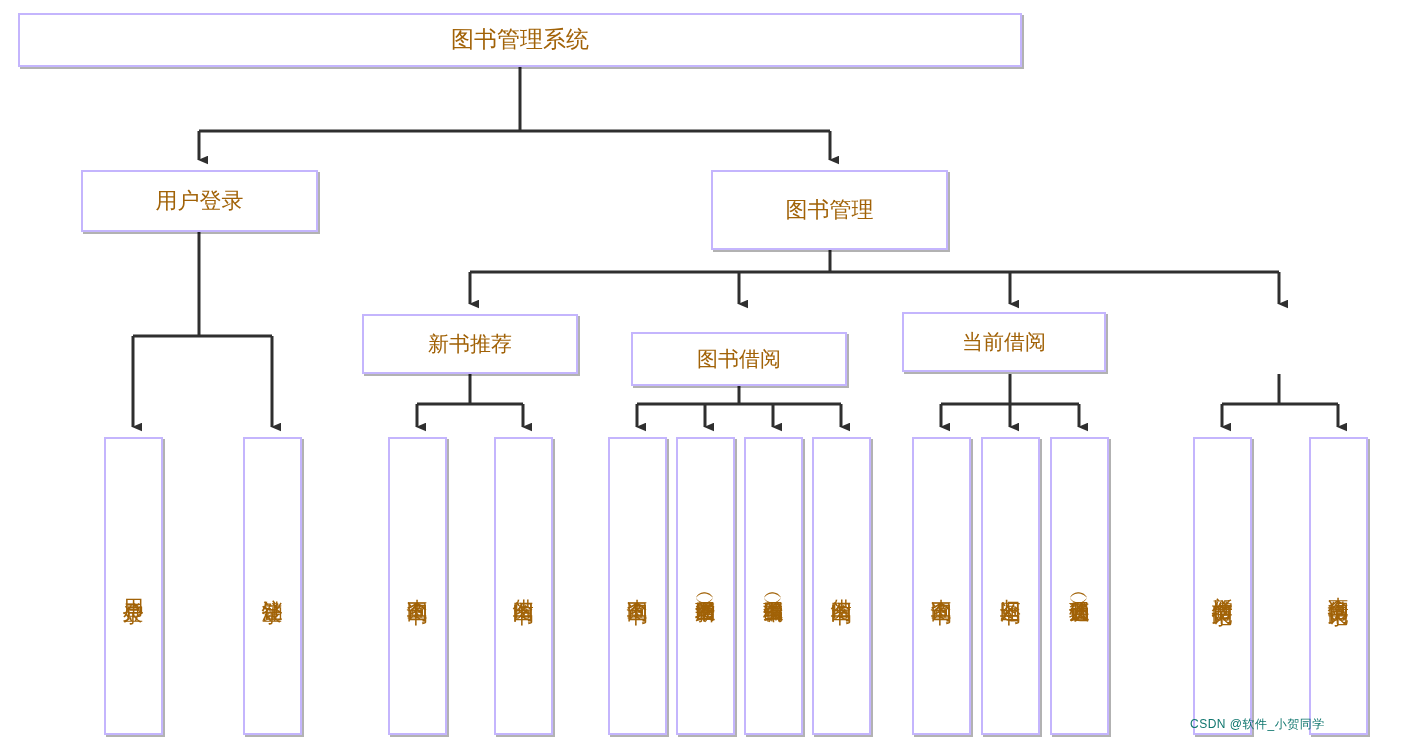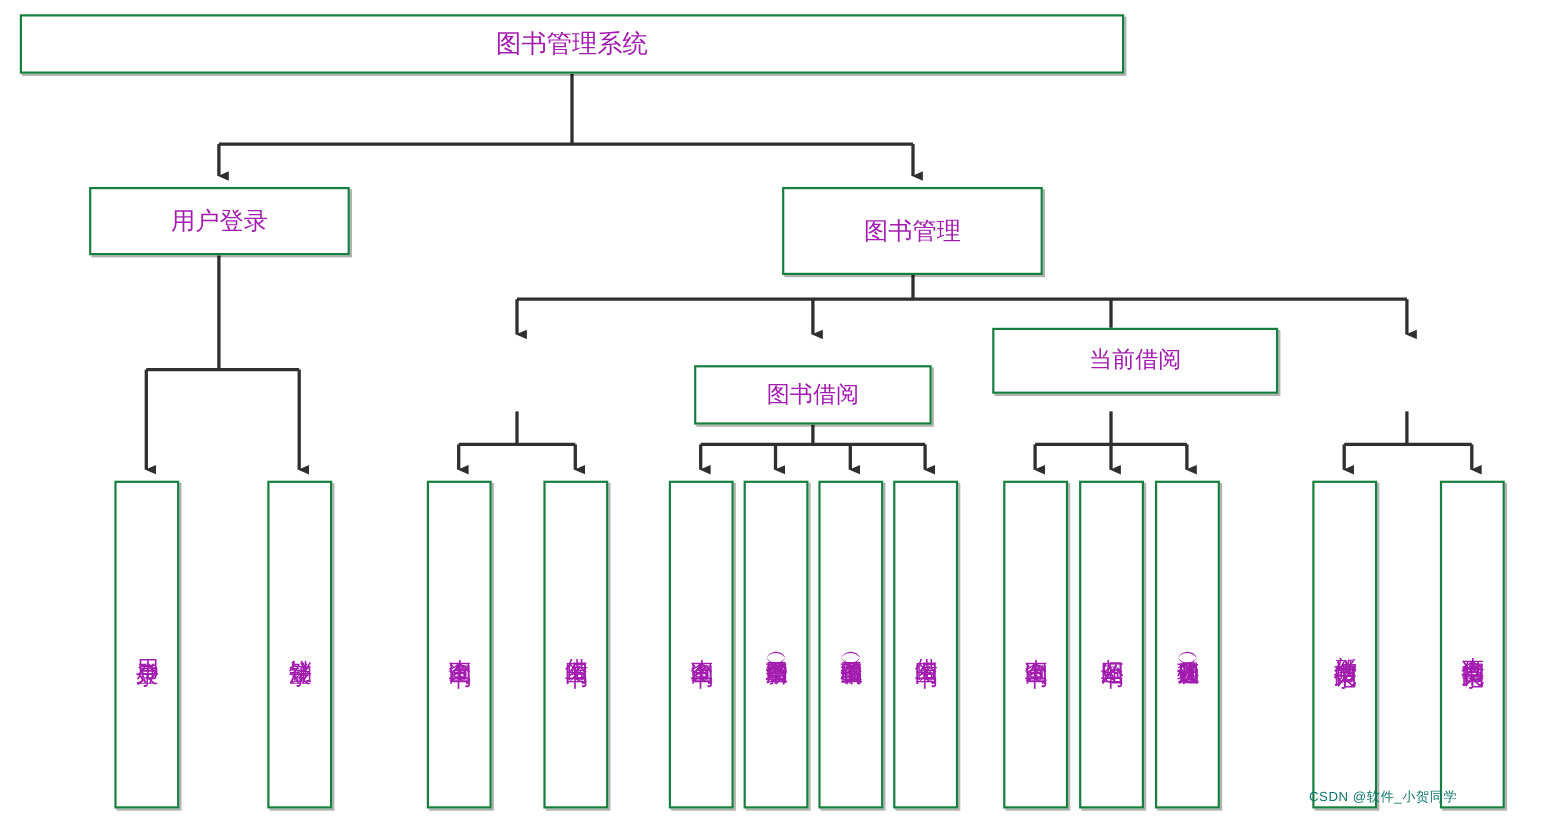--- a/index.html
+++ b/index.html
@@ -22,26 +22,26 @@
     left: 0;
     top: 0;
     width: 1405px;
     height: 747px;
     pointer-events: none;
   }
   .node {
     position: absolute;
     box-sizing: border-box;
     background: #ffffff;
-    border: 2px solid #15803d;
+    border: 2px solid #c4b5fd;
     box-shadow: 2px 2px 0 rgba(0,0,0,0.30);
     display: flex;
     align-items: center;
     justify-content: center;
-    color: #a21caf;
+    color: #a16207;
   }
   .node-label {
     display: block;
     text-align: center;
     line-height: 1.12;
     white-space: nowrap;
   }
   .node.root .node-label  { font-size: 23px; }
   .node.level2 .node-label { font-size: 22px; }
   .node.level3 .node-label { font-size: 21px; }
@@ -135,26 +135,29 @@
   </div>
 
   <div class="node level2" style="left:81px; top:170px; width:237px; height:62px;">
     <span class="node-label">用户登录</span>
   </div>
 
   <div class="node level2" style="left:711px; top:170px; width:237px; height:80px;">
     <span class="node-label">图书管理</span>
   </div>
 
+  <div class="node level3" style="left:362px; top:314px; width:216px; height:60px;">
+    <span class="node-label">新书推荐</span>
+  </div>
 
   <div class="node level3" style="left:631px; top:332px; width:216px; height:54px;">
     <span class="node-label">图书借阅</span>
   </div>
 
-  <div class="node level3" style="left:902px; top:298px; width:260px; height:60px;">
+  <div class="node level3" style="left:902px; top:312px; width:204px; height:60px;">
     <span class="node-label">当前借阅</span>
   </div>
 
 
   <div class="node leaf" style="left:104px; top:437px; width:59px; height:298px;">
     <span class="node-label">用户登录</span>
   </div>
 
   <div class="node leaf" style="left:243px; top:437px; width:59px; height:298px;">
     <span class="node-label">注销登录</span>

